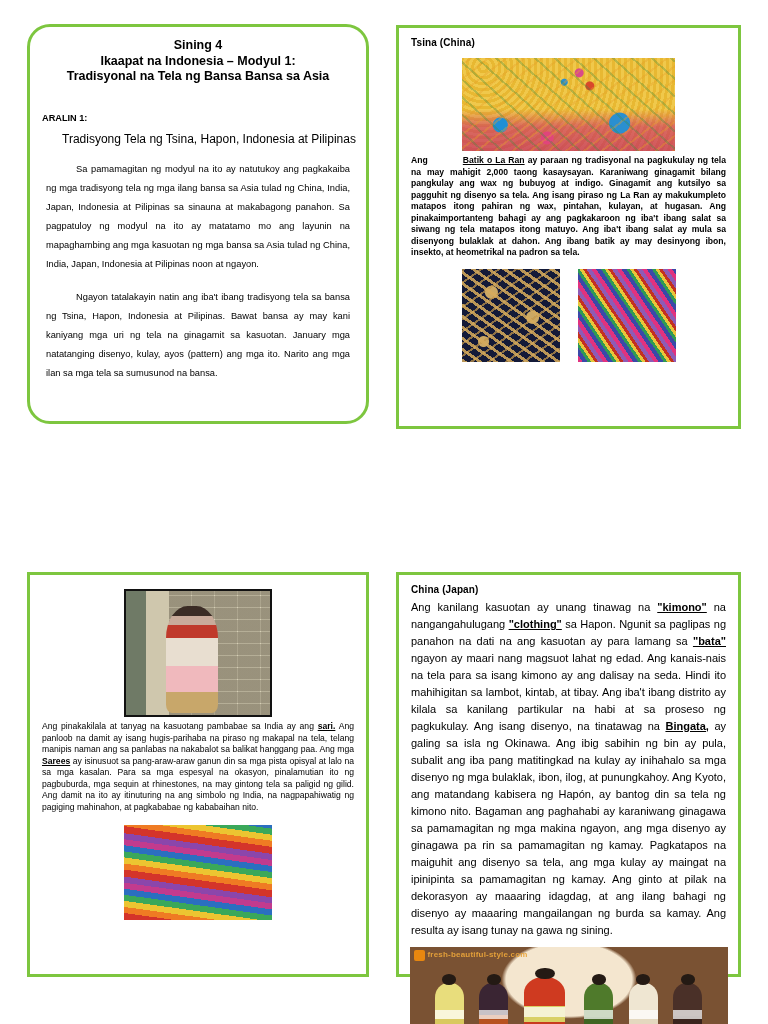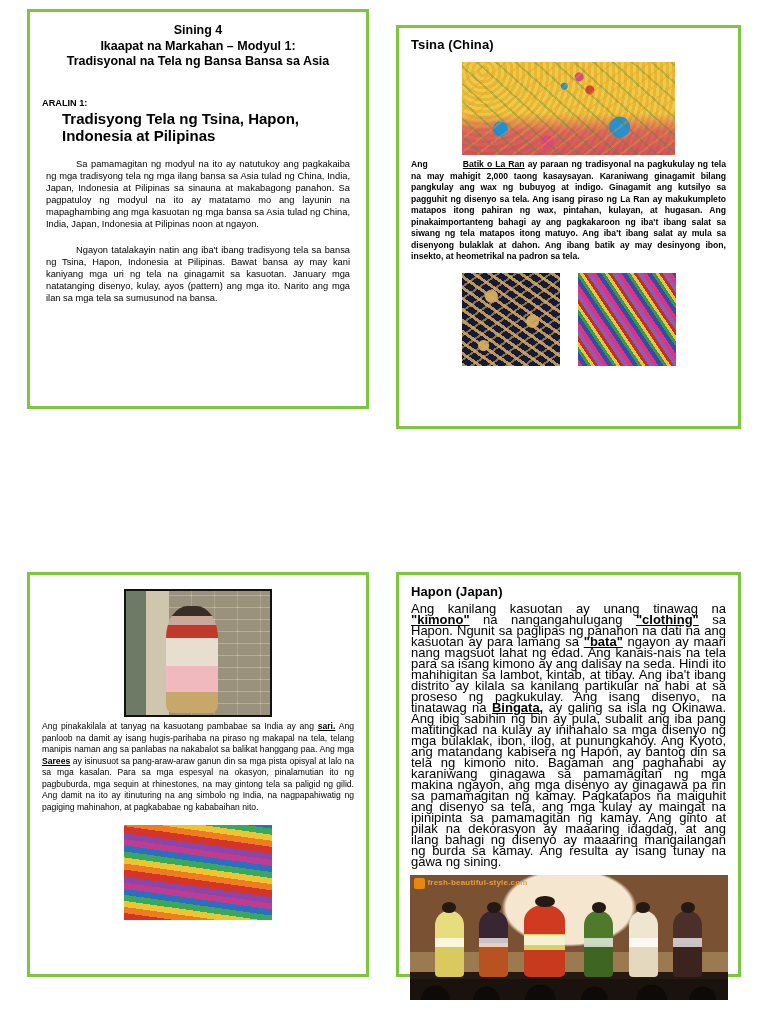--- a/index.html
+++ b/index.html
@@ -24,73 +24,73 @@
   }
 
   
   .panel {
     position: absolute;
     border: 3px solid #7dc63f;
     background: #ffffff;
     box-sizing: border-box;
     padding: 8px 10px 10px 10px;
   }
-  #panel-intro   { left: 27px;  top: 9px;  width: 342px; height: 400px; }
+  #panel-intro   { left: 27px;  top: 24px;  width: 342px; height: 400px; border-radius: 23px; }
   #panel-china   { left: 396px; top: 25px;  width: 345px; height: 404px; }
   #panel-india   { left: 27px;  top: 572px; width: 342px; height: 405px; }
   #panel-japan   { left: 396px; top: 572px; width: 345px; height: 405px; }
 
   .panel-heading {
-    font-size: 13px;
+    font-size: 10px;
     font-weight: bold;
     margin: 1px 0 4px 2px;
     letter-spacing: .1px;
   }
 
   
   .doc-title {
     text-align: center;
     font-weight: bold;
     font-size: 12.5px;
     line-height: 15.5px;
     margin: 3px 6px 0 6px;
   }
   .aralin-label {
     font-weight: bold;
     font-size: 9.2px;
     margin: 28px 0 0 2px;
   }
   .aralin-sub {
-    font-weight: bold;
-    font-size: 15px;
-    margin: 2px 0 0 22px;
+    font-weight: normal;
+    font-size: 12px;
+    margin: 9px 0 0 22px;
   }
   .body-text {
     font-size: 9.3px;
-    line-height: 12px;
+    line-height: 19px;
     text-align: justify;
     margin: 0;
     hyphens: none;
   }
   .intro-para {
     margin: 14px 6px 0 6px;
     text-indent: 30px;
   }
 
   
   .country-text {
     font-size: 8.6px;
     line-height: 11.5px;
     text-align: justify;
     margin: 4px 2px 0 2px;
   }
   .country-text.bold { font-weight: bold; }
   .country-text.small {
-    font-size: 13px;
-    line-height: 11px;
+    font-size: 11px;
+    line-height: 17px;
   }
   .term {
     font-weight: bold;
     text-decoration: underline;
   }
   .term-plain {
     text-decoration: underline;
     padding-left: 32px;
   }
 
@@ -232,21 +232,21 @@
   }
 </style>
 </head>
 <body>
 
 <div class="page">
 
   <div class="panel" id="panel-intro">
     <div class="doc-title">
       <div>Sining 4</div>
-      <div>Ikaapat na Markahan – Modyul 1:</div>
+      <div>Ikaapat na Indonesia – Modyul 1:</div>
       <div>Tradisyonal na Tela ng Bansa Bansa sa Asia</div>
     </div>
 
     <div class="aralin-label">ARALIN 1:</div>
     <div class="aralin-sub">Tradisyong Tela ng Tsina, Hapon, Indonesia at Pilipinas</div>
 
     <p class="body-text intro-para">Sa pamamagitan ng modyul na ito ay natutukoy ang pagkakaiba ng mga tradisyong tela ng mga ilang bansa sa Asia tulad ng China, India, Japan, Indonesia at Pilipinas sa sinauna at makabagong panahon. Sa pagpatuloy ng modyul na ito ay matatamo mo ang layunin na mapaghambing ang mga kasuotan ng mga bansa sa Asia tulad ng China, India, Japan, Indonesia at Pilipinas noon at ngayon.</p>
     <p class="body-text intro-para">Ngayon tatalakayin natin ang iba't ibang tradisyong tela sa bansa ng Tsina, Hapon, Indonesia at Pilipinas. Bawat bansa ay may kani kaniyang mga uri ng tela na ginagamit sa kasuotan. January mga natatanging disenyo, kulay, ayos (pattern) ang mga ito. Narito ang mga ilan sa mga tela sa sumusunod na bansa.</p>
   </div>
 
@@ -271,21 +271,21 @@
     </div>
 
     <p class="country-text"><span>Ang pinakakilala at tanyag na kasuotang pambabae sa India ay ang </span><span class="term">sari.</span><span> Ang panloob na damit ay isang hugis-parihaba na piraso ng makapal na tela, telang manipis naman ang sa panlabas na nakabalot sa balikat hanggang paa. Ang mga </span><span class="term">Sarees</span><span> ay isinusuot sa pang-araw-araw ganun din sa mga pista opisyal at lalo na sa mga kasalan. Para sa mga espesyal na okasyon, pinalamutian ito ng pagbuburda, mga sequin at rhinestones, na may gintong tela sa paligid ng gilid. Ang damit na ito ay itinuturing na ang simbolo ng India, na nagpapahiwatig ng pagiging mahinahon, at pagkababae ng kababaihan nito.</span></p>
 
     <div class="img-wrap">
       <div class="fig" id="fig-india-sarees"></div>
     </div>
   </div>
 
   <div class="panel" id="panel-japan">
-    <div class="panel-heading">Hapon (Japan)</div>
+    <div class="panel-heading">China (Japan)</div>
 
     <p class="country-text small"><span>Ang kanilang kasuotan ay unang tinawag na </span><span class="term">"kimono"</span><span> na nangangahulugang </span><span class="term">"clothing"</span><span> sa Hapon. Ngunit sa paglipas ng panahon na dati na ang kasuotan ay para lamang sa </span><span class="term">"bata"</span><span> ngayon ay maari nang magsuot lahat ng edad. Ang kanais-nais na tela para sa isang kimono ay ang dalisay na seda. Hindi ito mahihigitan sa lambot, kintab, at tibay. Ang iba't ibang distrito ay kilala sa kanilang partikular na habi at sa proseso ng pagkukulay. Ang isang disenyo, na tinatawag na </span><span class="term">Bingata,</span><span> ay galing sa isla ng Okinawa. Ang ibig sabihin ng bin ay pula, subalit ang iba pang matitingkad na kulay ay inihahalo sa mga disenyo ng mga bulaklak, ibon, ilog, at punungkahoy. Ang Kyoto, ang matandang kabisera ng Hapón, ay bantog din sa tela ng kimono nito. Bagaman ang paghahabi ay karaniwang ginagawa sa pamamagitan ng mga makina ngayon, ang mga disenyo ay ginagawa pa rin sa pamamagitan ng kamay. Pagkatapos na maiguhit ang disenyo sa tela, ang mga kulay ay maingat na ipinipinta sa pamamagitan ng kamay. Ang ginto at pilak na dekorasyon ay maaaring idagdag, at ang ilang bahagi ng disenyo ay maaaring mangailangan ng burda sa kamay. Ang resulta ay isang tunay na gawa ng sining.</span></p>
 
     <div class="img-wrap">
       <div class="fig" id="fig-japan-show">
         <div class="wm-box"></div>
         <div class="watermark" style="left:18px;">fresh-beautiful-style.com</div>
         <div class="figures">
           <div class="kf" style="left:8%;  background:linear-gradient(180deg,#e8dd7c 0 55%,#d9c95f 55% 100%);"></div>
           <div class="kf" style="left:22%; background:linear-gradient(180deg,#3a2533 0 48%,#b8521f 48% 100%);"></div>

